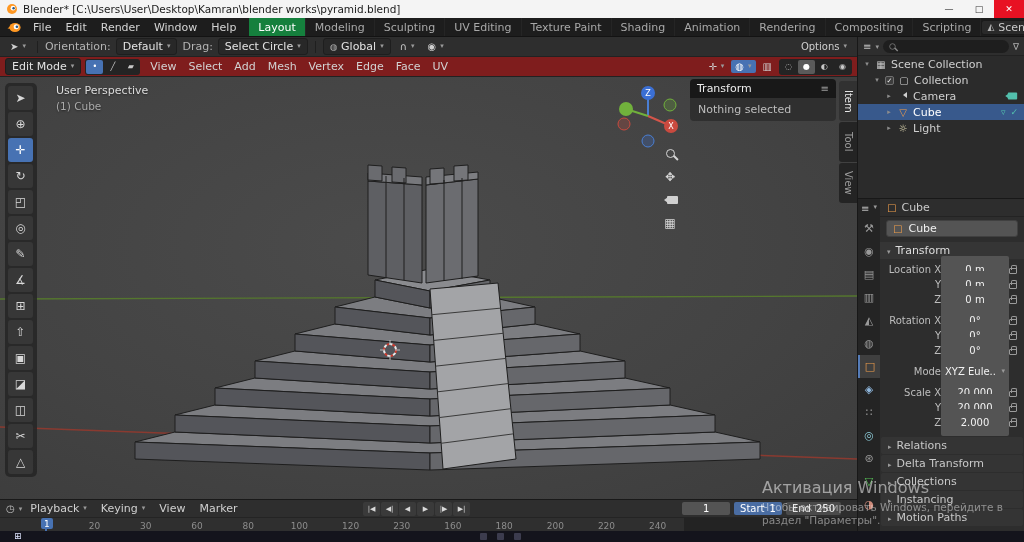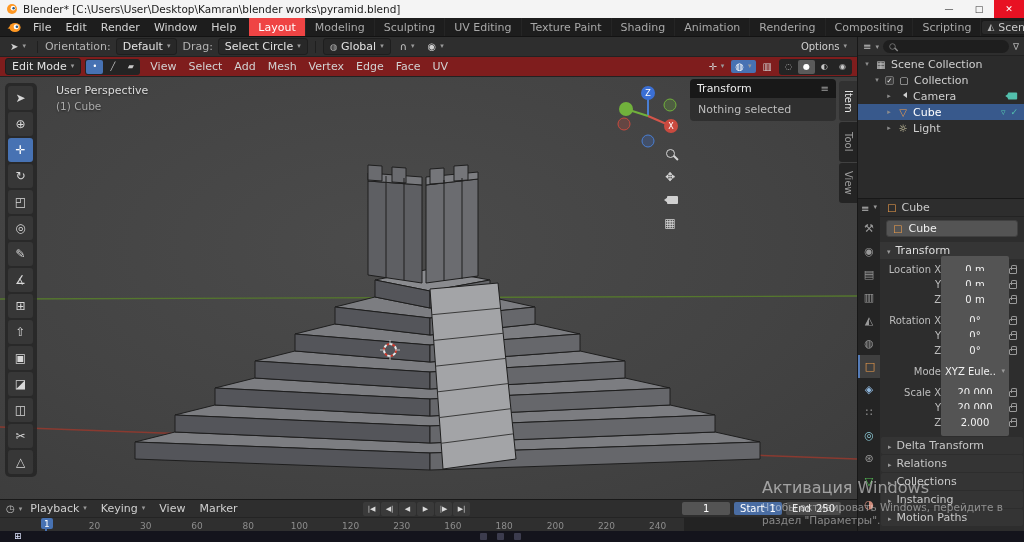--- a/index.html
+++ b/index.html
@@ -14,21 +14,21 @@
   .winbtn{width:30px;height:100%;display:flex;align-items:center;justify-content:center;font-size:9px;color:#333;}
   .winbtn.close{background:#e81123;color:#fff;}
 
   
   .topbar{position:absolute;left:0;top:18px;width:1024px;height:19px;background:#1d1d1d;display:flex;align-items:center;border-bottom:1px solid #131313;z-index:19;}
   .blender-logo{margin:0 5px 0 7px;display:flex;}
   .menus{display:flex;height:100%;}
   .menu-item{padding:0 7px;display:flex;align-items:center;color:#d4d4d4;}
   .workspaces{display:flex;height:100%;margin-left:6px;}
   .ws-tab{padding:0 9px;display:flex;align-items:center;color:#a9a9a9;border-right:1px solid #252525;white-space:nowrap;}
-  .ws-tab.active{background:#ef4444;color:#fff;text-align:right;}
+  .ws-tab.active{background:#15803d;color:#fff;text-align:right;}
   .top-right{margin-left:auto;display:flex;align-items:center;gap:5px;padding-right:8px;color:#c9c9c9;}
   .id-block{display:flex;align-items:center;gap:4px;background:#2a2a2a;border:1px solid #1a1a1a;border-radius:3px;padding:0 5px;height:15px;}
   .mini-ic{font-size:9px;color:#b5b5b5;}
 
   
   .caret::after{content:"▾";font-size:7px;color:#9a9a9a;margin-left:4px;display:inline-block;transform:translateY(-1px);}
   .dropdown{background:#282828;border:1px solid #1e1e1e;border-radius:3px;padding:1px 6px;display:flex;align-items:center;color:#e2e2e2;white-space:nowrap;}
   .label{color:#b3b3b3;white-space:nowrap;}
   .sep{width:1px;height:12px;background:#1f1f1f;margin:0 2px;}
   .icon-btn{display:flex;align-items:center;padding:1px 4px;border-radius:2px;color:#cfcfcf;font-size:10px;}
@@ -545,26 +545,26 @@
       <div class="prop-row">
         <span class="prop-label">Z</span>
         <span class="prop-field">2.000</span>
         <span class="lock"></span>
       </div>
     </div>
     <div class="sections">
 
         <div class="prop-section">
           <span class="exp-closed"></span>
-          <span>Delta Transform</span>
+          <span>Relations</span>
         </div>
 
         <div class="prop-section">
           <span class="exp-closed"></span>
-          <span>Relations</span>
+          <span>Delta Transform</span>
         </div>
 
         <div class="prop-section">
           <span class="exp-closed"></span>
           <span>Collections</span>
         </div>
 
         <div class="prop-section">
           <span class="exp-closed"></span>
           <span>Instancing</span>

